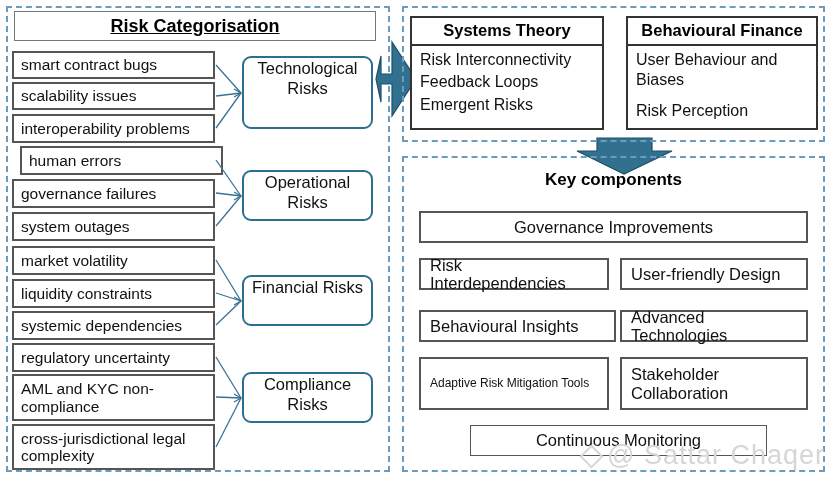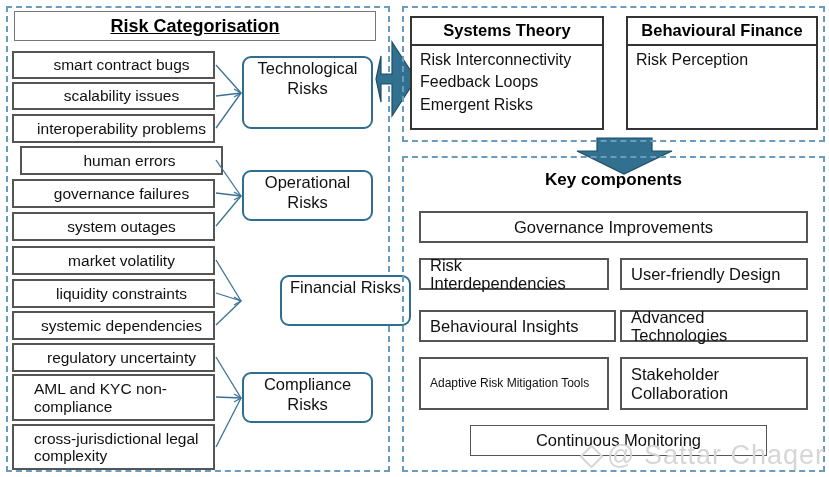--- a/index.html
+++ b/index.html
@@ -31,24 +31,24 @@
     position: absolute;
     box-sizing: border-box;
     border: 2px solid #555555;
     background: #ffffff;
     display: flex;
     align-items: center;
     color: #111111;
     line-height: 1.12;
   }
   .rect-box.left-item {
-    padding-left: 20px;
+    padding-left: 7px;
     padding-right: 4px;
     font-size: 15.5px;
-    justify-content: center;
+    justify-content: flex-start;
   }
   .rect-box.centered {
     justify-content: center;
     text-align: center;
   }
   .rect-box.pad-left {
     padding-left: 9px;
     padding-right: 5px;
     justify-content: flex-start;
   }
@@ -189,21 +189,21 @@
   <div class="rect-box left-item" style="left:12px; top:424px; width:203px; height:46px;">
     <span>cross-jurisdictional legal complexity</span>
   </div>
 
   <div class="round-box" style="left:242px; top:56px; width:131px; height:73px;">
     <span>Technological Risks</span>
   </div>
   <div class="round-box" style="left:242px; top:170px; width:131px; height:51px;">
     <span>Operational Risks</span>
   </div>
-  <div class="round-box" style="left:242px; top:275px; width:131px; height:51px;margin-left:38px;">
+  <div class="round-box" style="left:242px; top:275px; width:131px; height:51px;">
     <span>Financial Risks</span>
   </div>
   <div class="round-box" style="left:242px; top:372px; width:131px; height:51px;">
     <span>Compliance Risks</span>
   </div>
 
   <svg class="overlay" viewBox="0 0 829 477" xmlns="http://www.w3.org/2000/svg">
     <g stroke="#3A7296" stroke-width="1.3" fill="none">
 
       <line x1="216" y1="65" x2="241" y2="93"></line>
@@ -242,20 +242,21 @@
     <div class="theory-body">
       <div class="t-line">Risk Interconnectivity</div>
       <div class="t-line">Feedback Loops</div>
       <div class="t-line">Emergent Risks</div>
     </div>
   </div>
 
   <div class="theory-box" style="left:626px; top:16px; width:192px; height:114px;">
     <div class="theory-head">Behavioural Finance</div>
     <div class="theory-body">
+      <div class="t-gap">User Behaviour and Biases</div>
       <div class="t-line">Risk Perception</div>
     </div>
   </div>
 
   <div class="dashed-group" style="left:402px; top:156px; width:423px; height:316px;"></div>
 
   <div class="group-heading" style="left:402px; top:170px; width:423px;">
     <span>Key components</span>
   </div>
 

